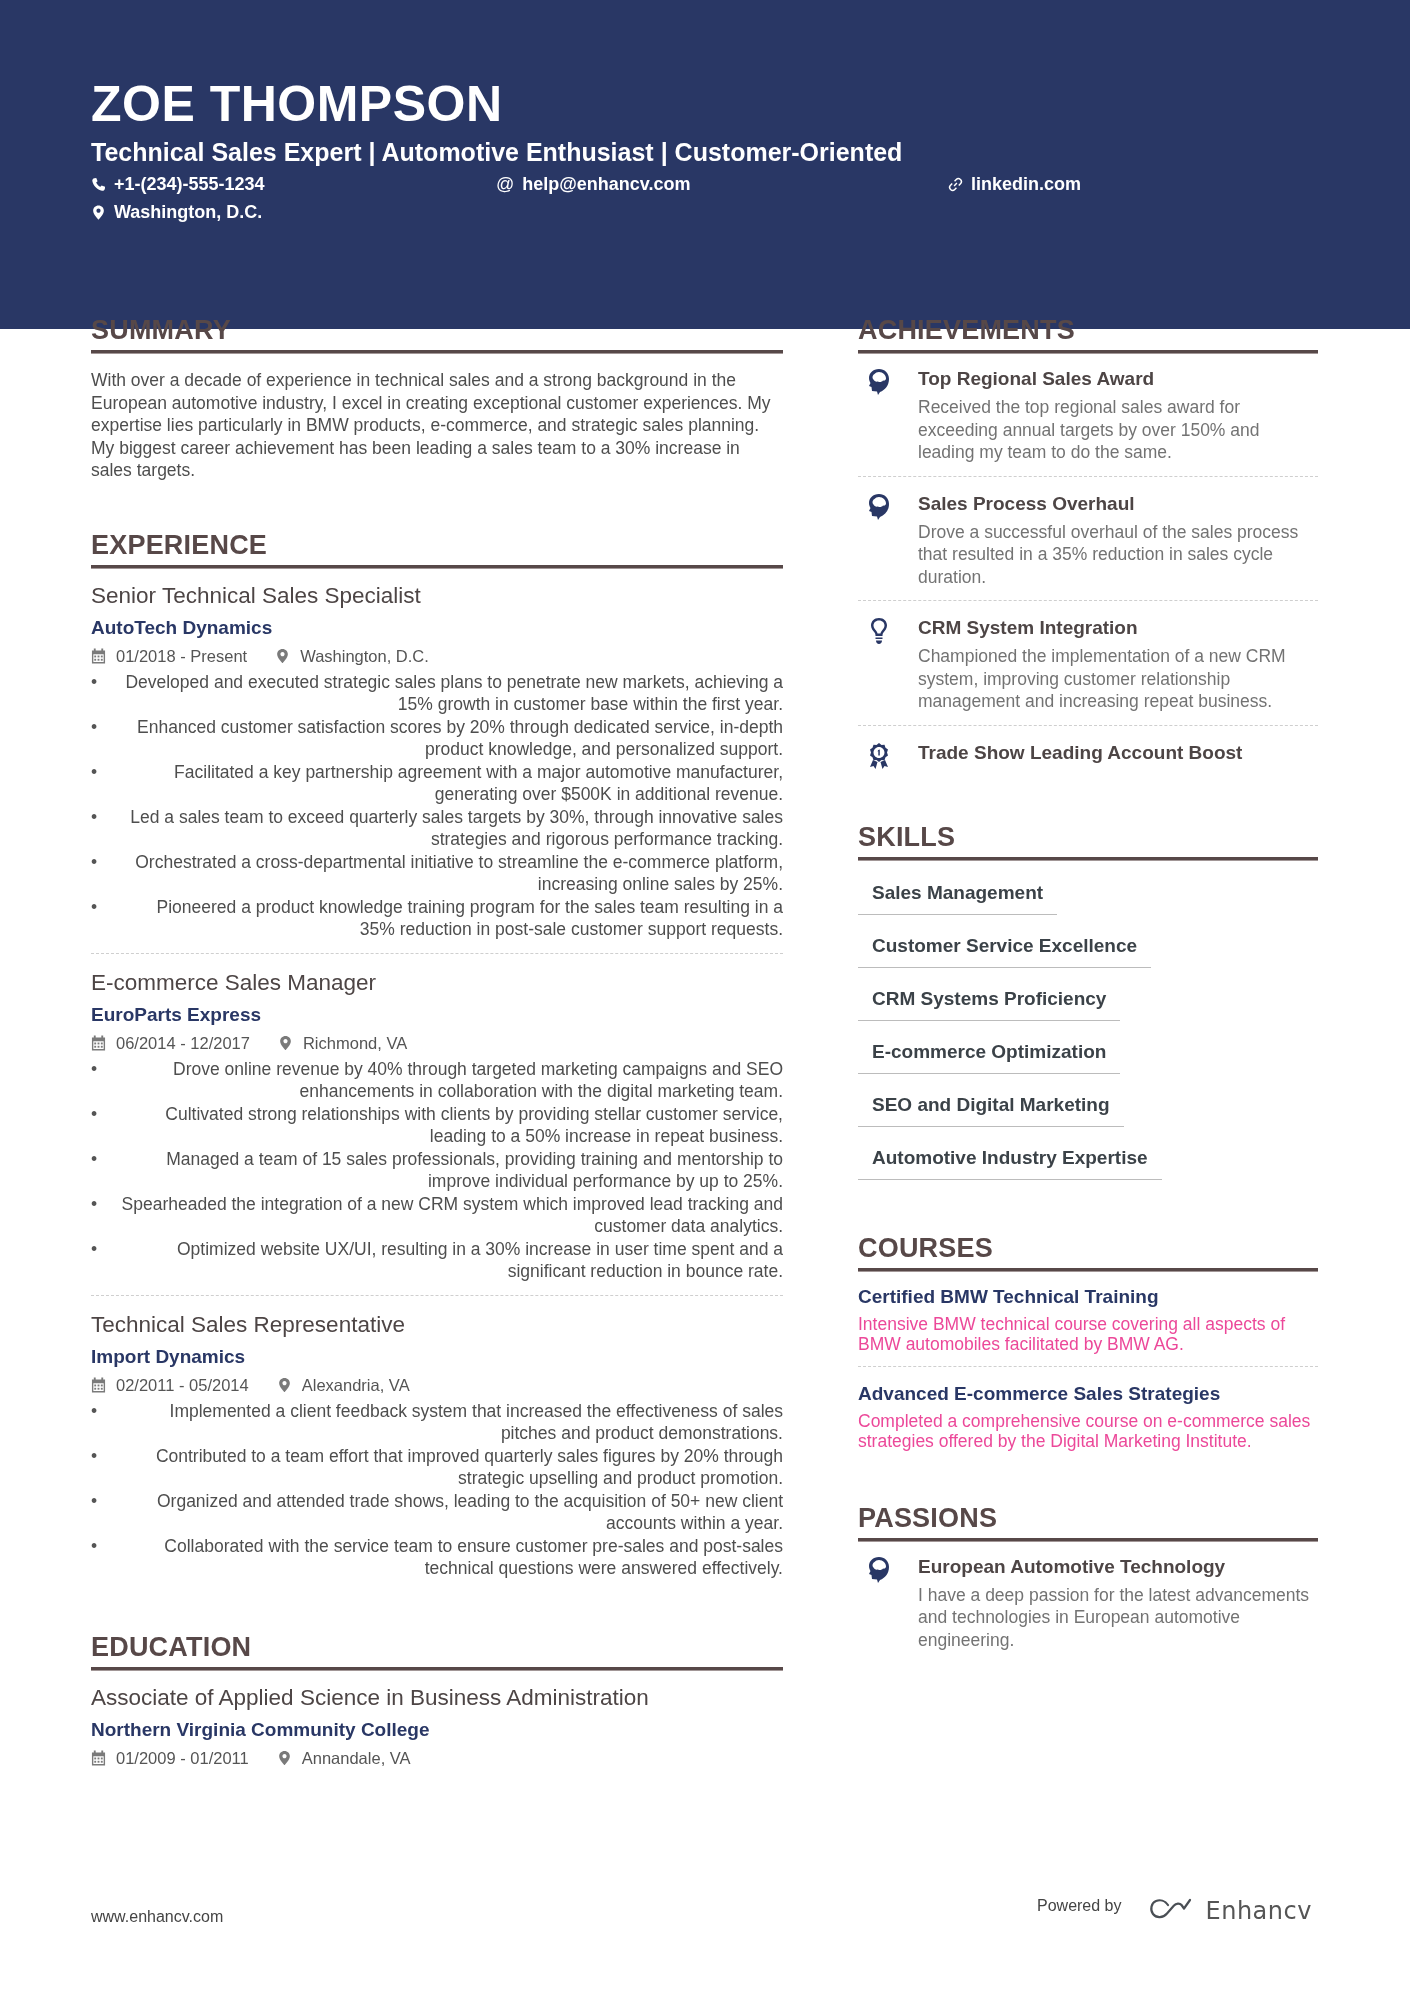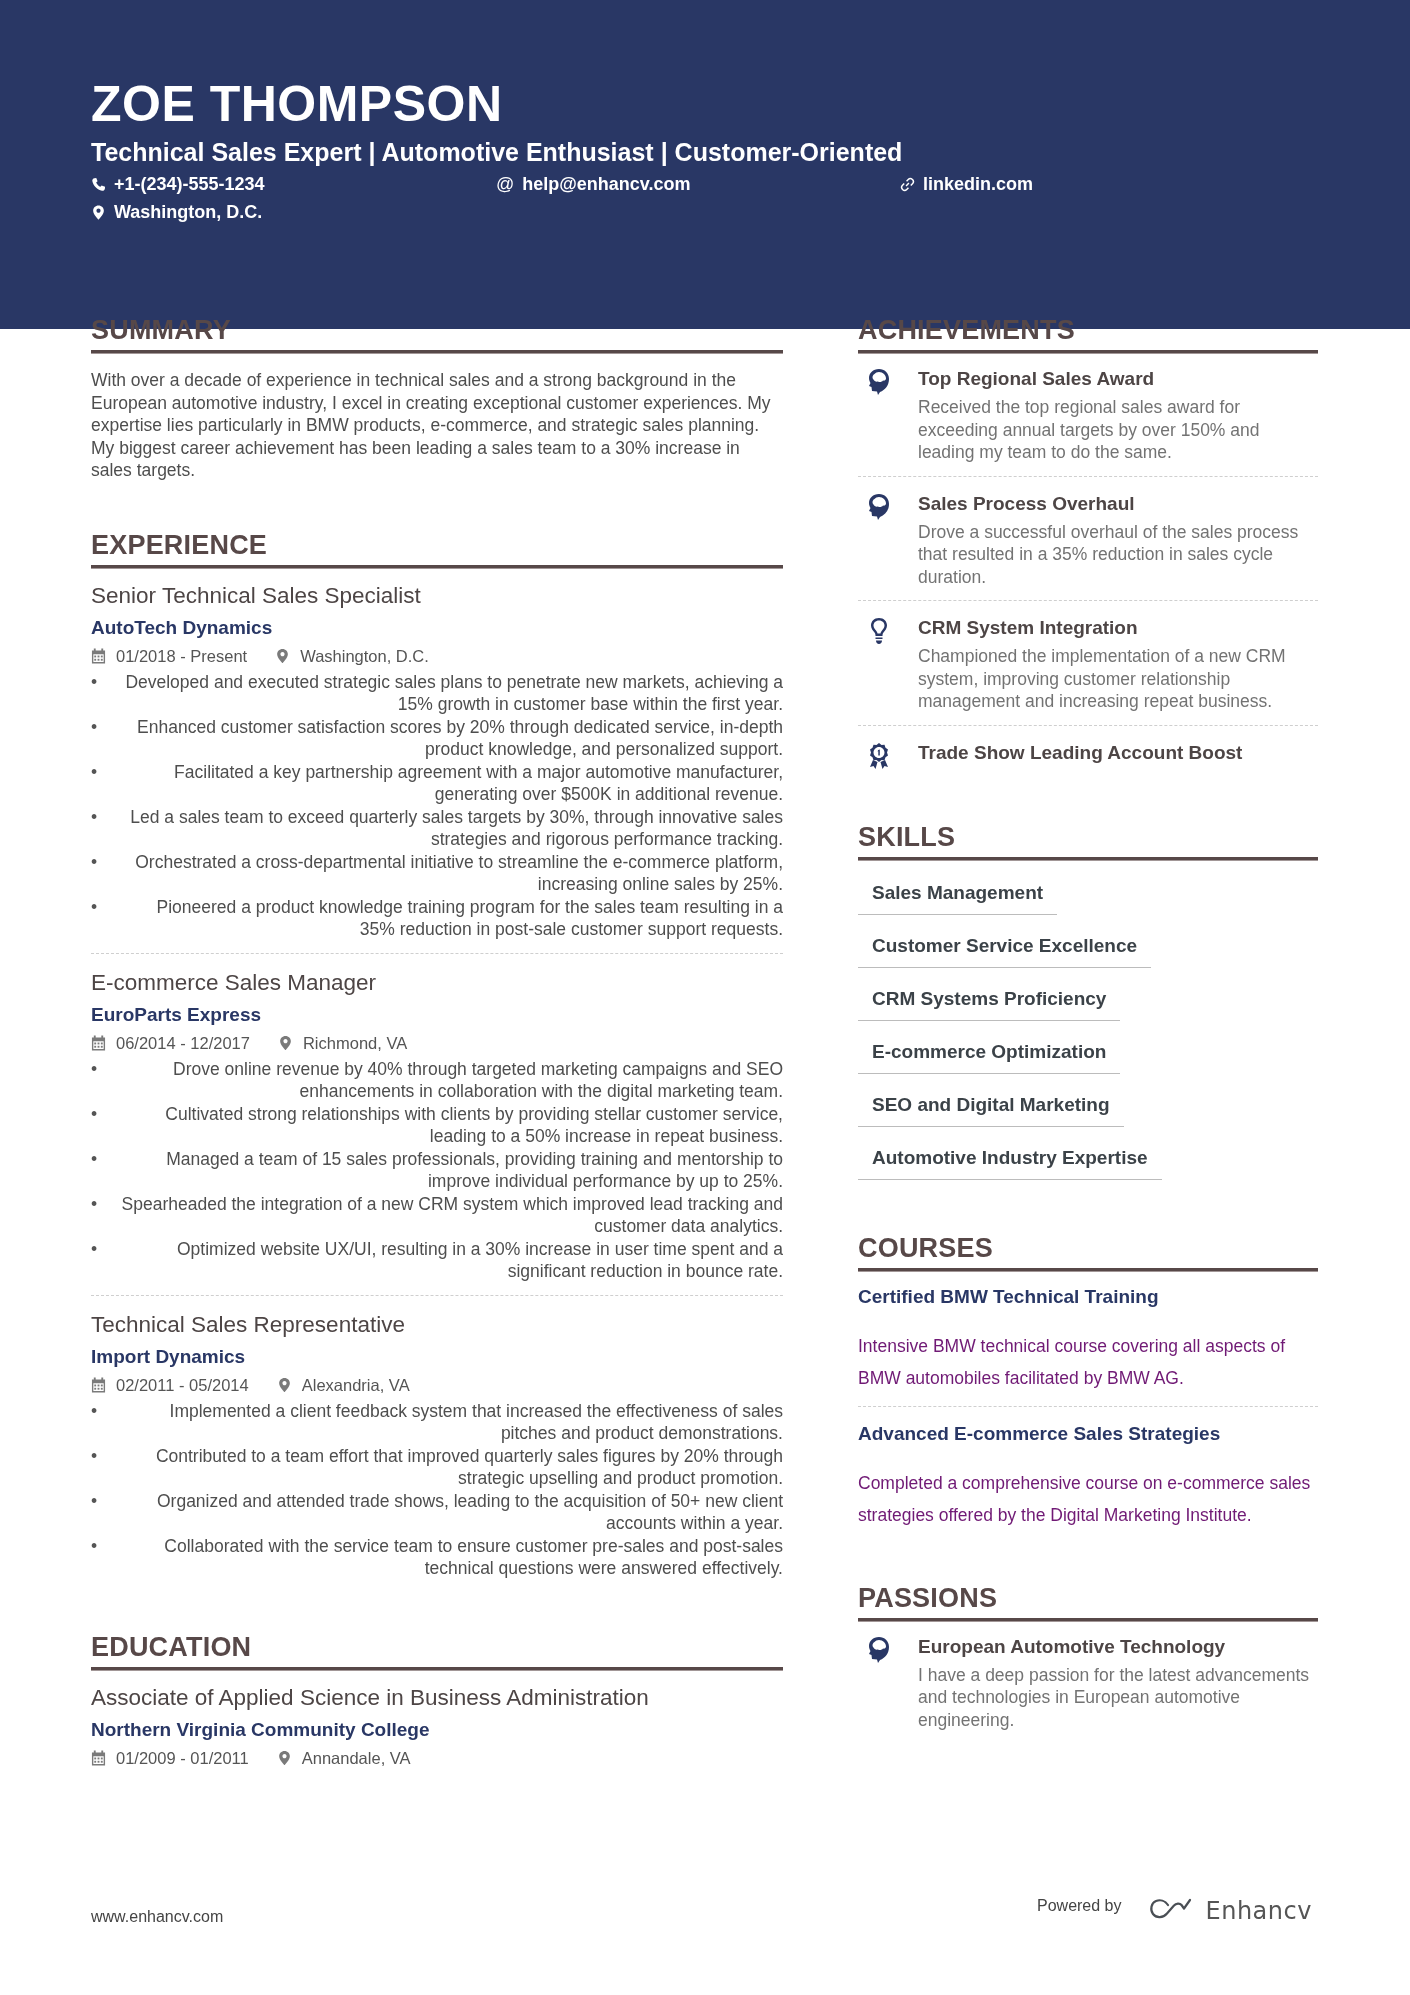--- a/index.html
+++ b/index.html
@@ -38,21 +38,21 @@
   .ach-title { font-size: 19px; font-weight: bold; color: #4d4545; line-height: 26px; }
   .ach-desc { font-size: 17.5px; line-height: 22.5px; color: #737373; margin-top: 4px; }
 
   .skills { margin-top: 10px; }
   .skill { display: inline-block; font-size: 19px; font-weight: bold; color: #3b4248; padding: 10px 14px 9px 14px; border-bottom: 1.5px solid #bcbcbc; line-height: 24px; margin-bottom: 9px; }
   .skill-row { display: block; }
 
   .course-item { padding: 14px 0 12px 0; }
   .course-item + .course-item { border-top: 1.5px dashed #cfcfcf; }
   .course-title { font-size: 19px; font-weight: bold; color: #293765; line-height: 26px; }
-  .course-desc { font-size: 17.5px; line-height: 32px; color: #701a75; margin-top: 20px; }
+  .course-desc { font-size: 17.5px; line-height: 20px; color: #ec4899; margin-top: 4px; }
 
   .footer-left { position: absolute; left: 91px; top: 1908px; font-size: 16px; color: #444; }
   .footer-right { position: absolute; left: 1037px; top: 1897px; display: flex; }
   .powered { font-size: 16px; color: #444; margin-right: 26px; }
   .logo-mark { width: 48px; height: 26px; }
   .logo-text { font-size: 24px; color: #555; margin-left: 10px; letter-spacing: 0.5px; font-family: "DejaVu Sans", sans-serif; font-weight: normal; }
 </style>
 </head>
 <body>
 
@@ -63,21 +63,21 @@
   <div class="contact" style="left:91px; top:172px;">
     <svg viewBox="0 0 16 16">
         <path d="M3.6 1.2 L5.6 1 L7 4.6 L5.5 5.8 C6.3 7.8 8 9.6 10.1 10.5 L11.3 9 L15 10.4 L14.8 12.4 C14.6 13.8 13.2 14.9 11.7 14.6 C6.6 13.5 2.5 9.4 1.4 4.3 C1.1 2.8 2.2 1.4 3.6 1.2 Z"></path>
       </svg>
     <span>+1-(234)-555-1234</span>
   </div>
   <div class="contact" style="left:496px; top:172px;">
     <span style="font-weight:normal;font-size:18px;">@</span>
     <span>help@enhancv.com</span>
   </div>
-  <div class="contact" style="left:900px; top:172px;">
+  <div class="contact" style="left:948px; top:172px;">
     <svg viewBox="0 0 16 16" style="fill:none;stroke:#fff;stroke-width:1.6;">
         <path d="M6.5 9.5 L9.5 6.5 M7 4.5 L8.8 2.7 C10 1.5 12 1.5 13.3 2.7 C14.5 4 14.5 6 13.3 7.2 L11.5 9 M9 11.5 L7.2 13.3 C6 14.5 4 14.5 2.7 13.3 C1.5 12 1.5 10 2.7 8.8 L4.5 7"></path>
       </svg>
     <span>linkedin.com</span>
   </div>
   <div class="contact" style="left:91px; top:200px;">
     <svg viewBox="0 0 16 16">
         <path d="M8 0.5 C4.7 0.5 2.3 3 2.3 6 C2.3 9.8 8 15.5 8 15.5 C8 15.5 13.7 9.8 13.7 6 C13.7 3 11.3 0.5 8 0.5 Z M8 8.2 C6.8 8.2 5.8 7.2 5.8 6 C5.8 4.8 6.8 3.8 8 3.8 C9.2 3.8 10.2 4.8 10.2 6 C10.2 7.2 9.2 8.2 8 8.2 Z"></path>
       </svg>
     <span>Washington, D.C.</span>

